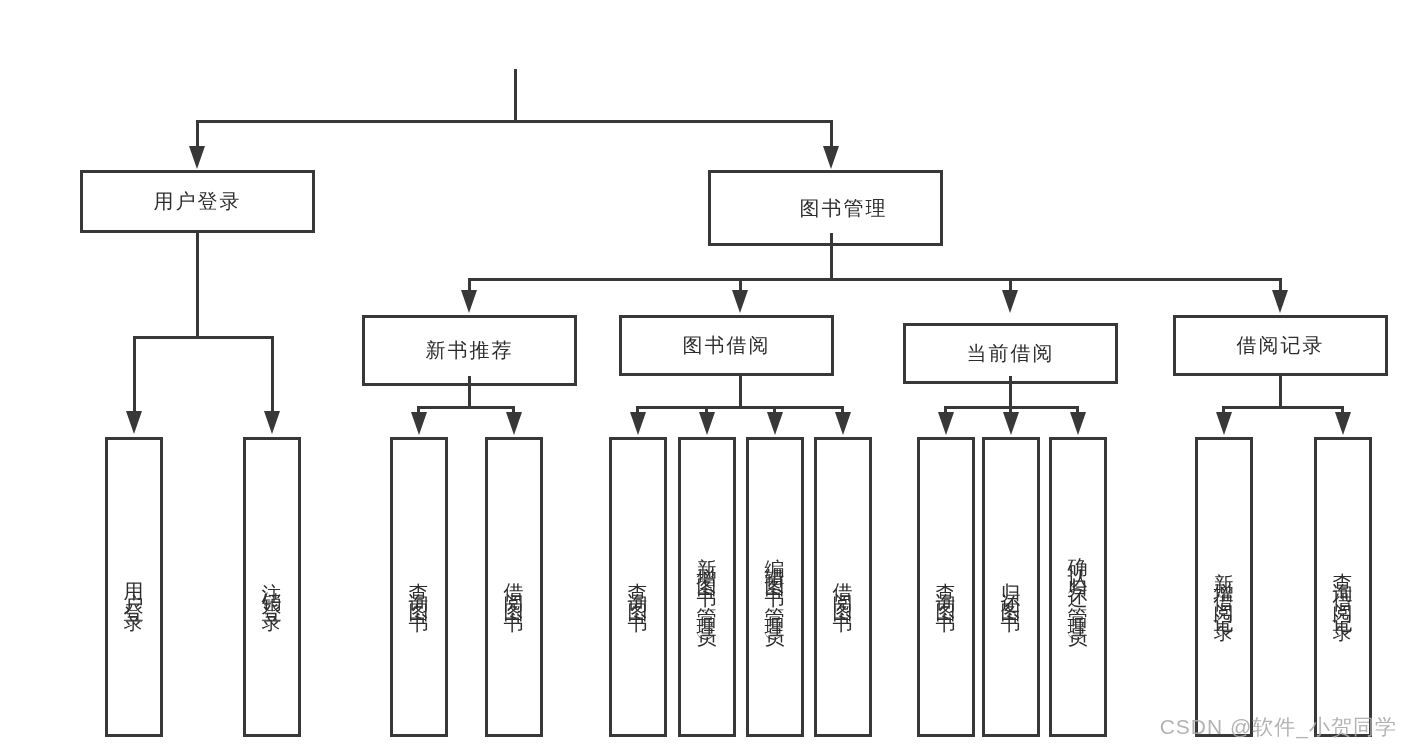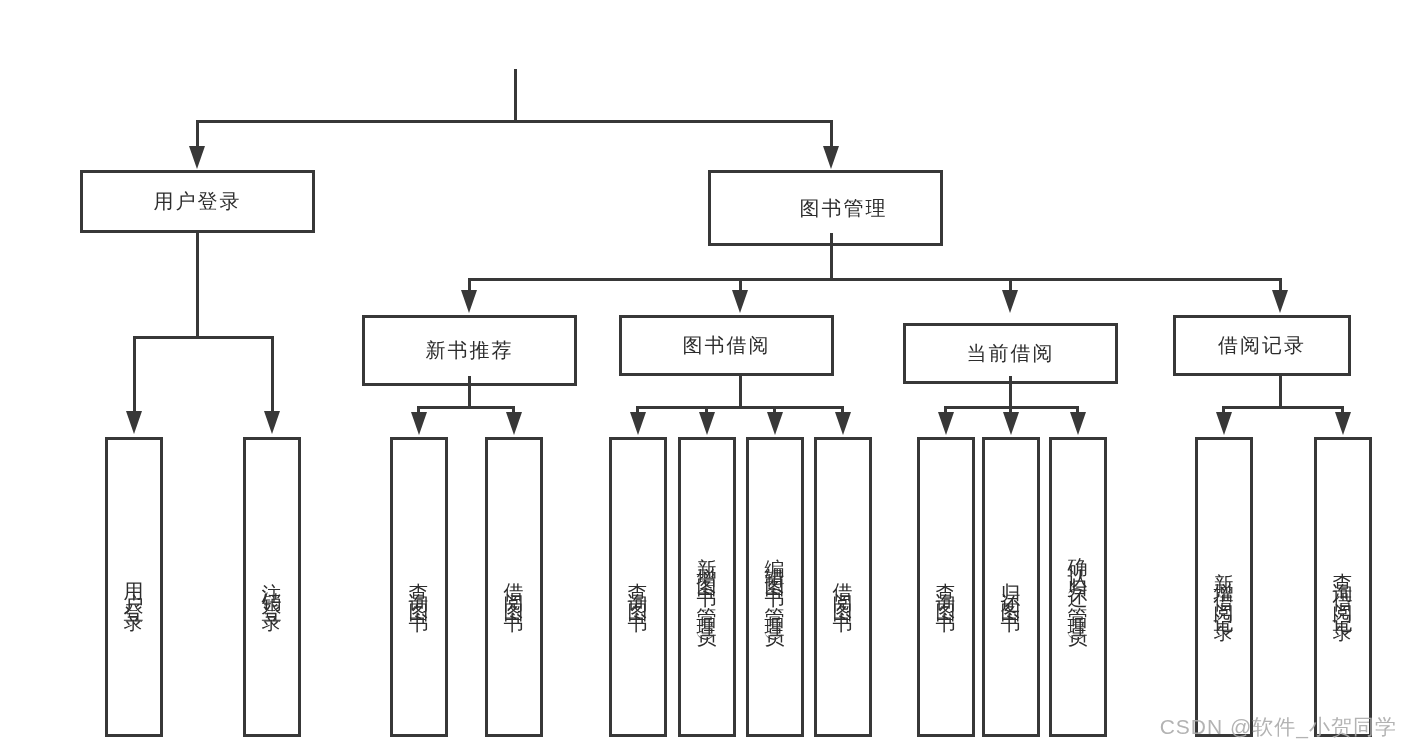--- a/index.html
+++ b/index.html
@@ -75,21 +75,21 @@
 
   <div class="box hbox" style="left:362px;top:315px;width:215px;height:71px;">
     <span>新书推荐</span>
   </div>
   <div class="box hbox" style="left:619px;top:315px;width:215px;height:61px;text-align:center;">
     <span>图书借阅</span>
   </div>
   <div class="box hbox" style="left:903px;top:315px;width:215px;height:61px;margin-top:8px;">
     <span>当前借阅</span>
   </div>
-  <div class="box hbox" style="left:1173px;top:315px;width:178px;height:61px;">
+  <div class="box hbox" style="left:1173px;top:315px;width:215px;height:61px;">
     <span>借阅记录</span>
   </div>
 
   <div class="vline" style="left:468px;top:376px;height:31px;"></div>
   <div class="vline" style="left:739px;top:376px;height:31px;"></div>
   <div class="vline" style="left:1009px;top:376px;height:31px;"></div>
   <div class="vline" style="left:1279px;top:376px;height:31px;"></div>
 
   <div class="hline" style="left:417px;top:406px;width:98px;"></div>
   <div class="vline" style="left:417px;top:406px;height:8px;"></div>

